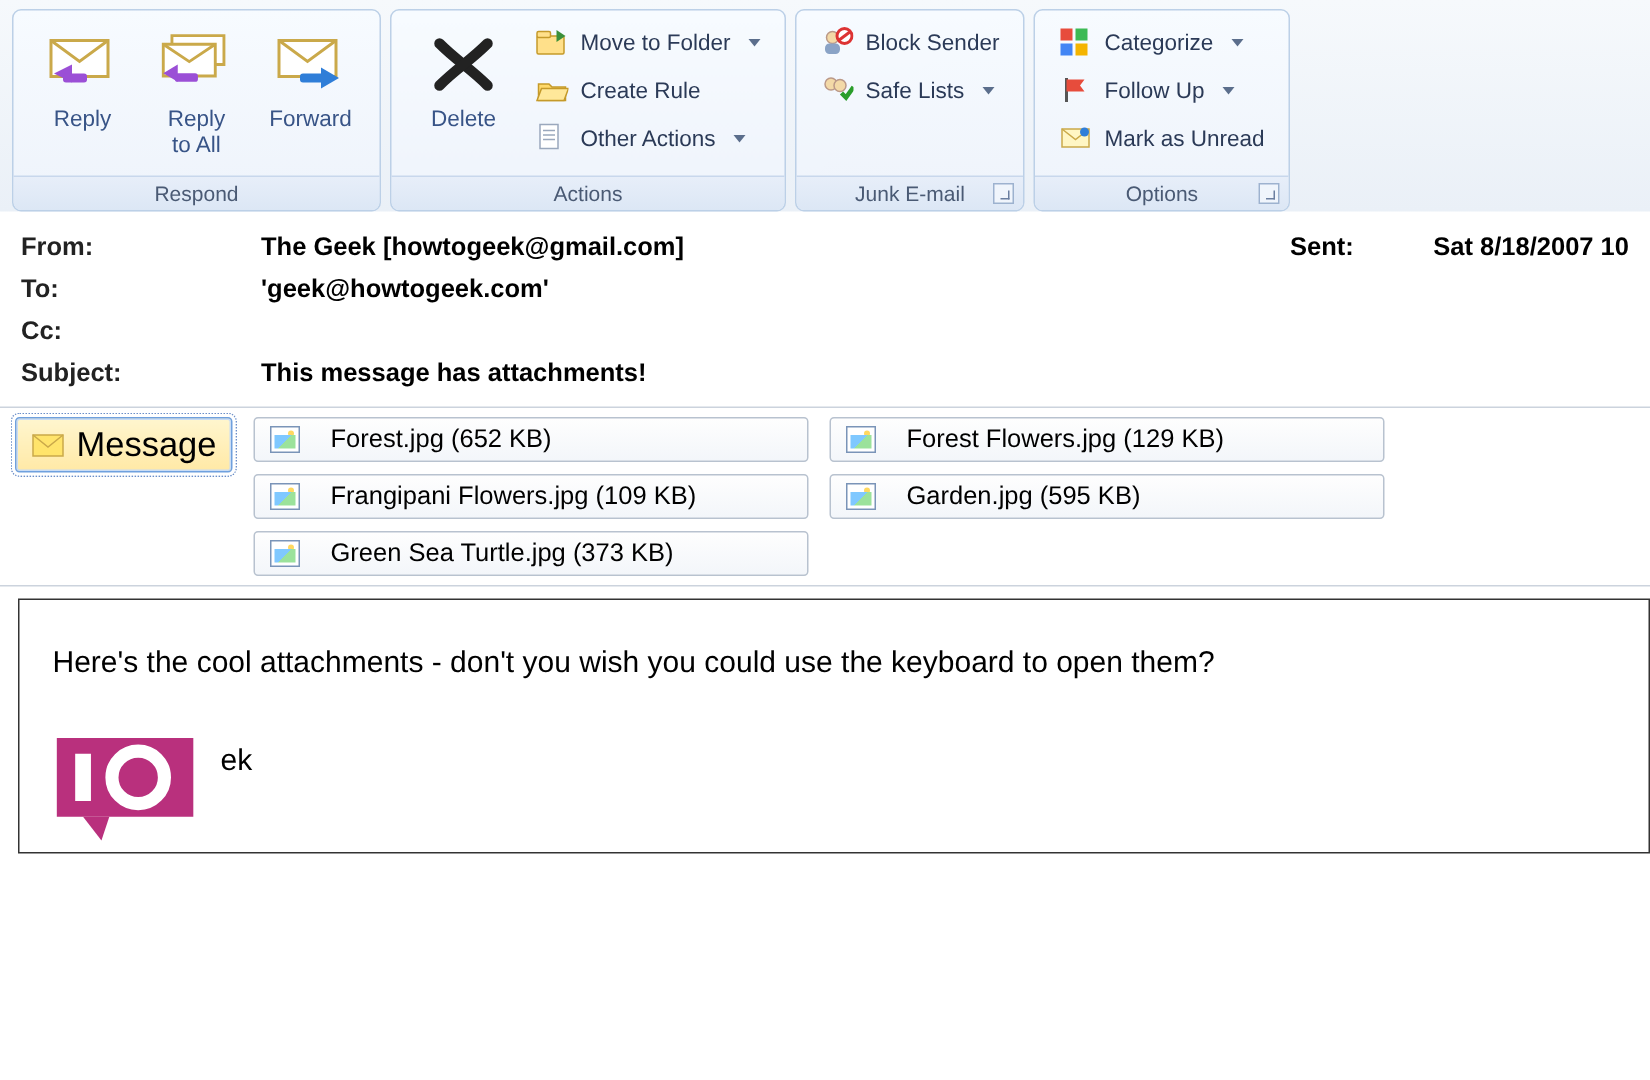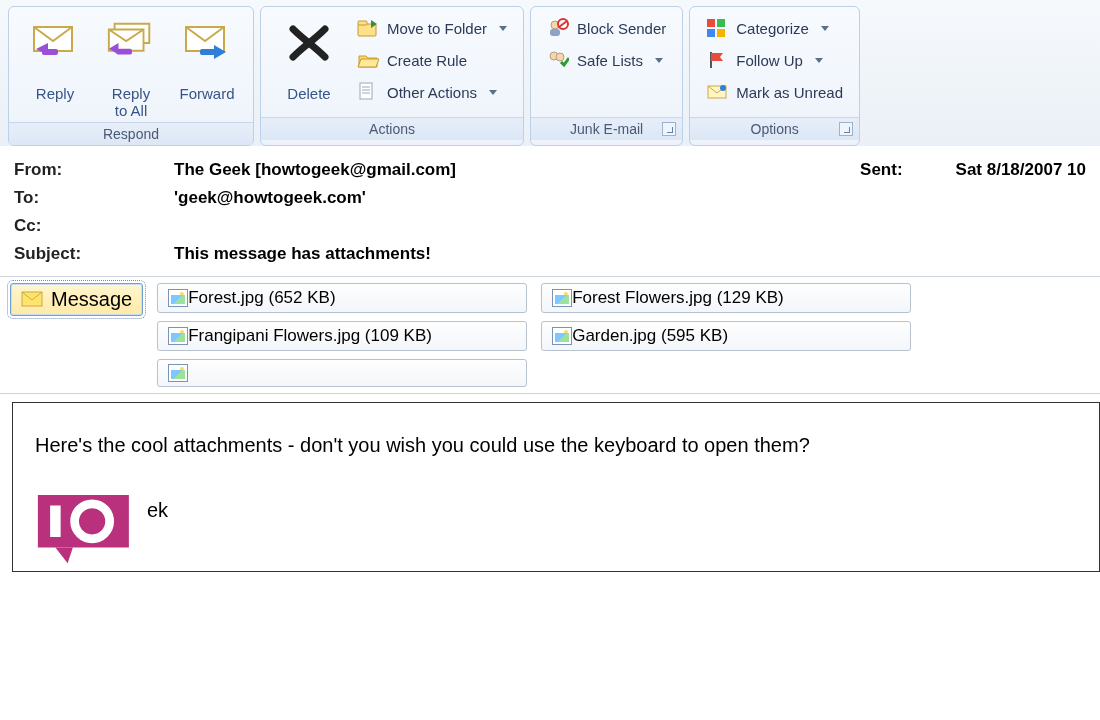--- a/index.html
+++ b/index.html
@@ -69,21 +69,20 @@
 
   .big-btn {
     display: flex;
     flex-direction: column;
     align-items: center;
     justify-content: flex-start;
     width: 76px;
     padding: 4px 2px 0 2px;
     border-radius: 4px;
     cursor: default;
-    gap: 14px;
   }
   .big-btn .icon-slot {
     width: 52px;
     height: 52px;
     display: flex;
     align-items: center;
     justify-content: center;
   }
   .big-btn .lbl {
     text-align: center;
@@ -146,36 +145,36 @@
     background: #fff;
   }
   .msg-tab {
     display: inline-flex;
     align-items: center;
     gap: 8px;
     padding: 4px 10px;
     border: 1px solid #6fa0de;
     background: linear-gradient(#fff6cf, #ffe9a6);
     border-radius: 3px;
-    font-size: 20px;
+    font-size: 23px;
     box-shadow: 0 0 0 1px #c9dcf4 inset;
     outline: 1px dotted #6b8ec8;
     outline-offset: 2px;
     align-self: flex-start;
   }
   .attach-grid {
     margin-left: 14px;
     display: grid;
     grid-template-columns: repeat(2, 370px);
     gap: 8px 14px;
   }
   .attach-item {
     display: inline-flex;
     align-items: center;
-    gap: 0;
+    gap: 20px;
     padding: 4px 10px;
     border: 1px solid #b8c2cf;
     background: linear-gradient(#fefefe, #f3f6fa);
     border-radius: 3px;
     font-size: 17px;
     white-space: nowrap;
   }
   .pic-icon {
     width: 20px; height: 18px;
     border: 1px solid #7a94b8;
@@ -447,20 +446,21 @@
     <span class="attach-item">
       <span class="pic-icon"></span>
       <span>Frangipani Flowers.jpg (109 KB)</span>
     </span>
     <span class="attach-item">
       <span class="pic-icon"></span>
       <span>Garden.jpg (595 KB)</span>
     </span>
     <span class="attach-item">
       <span class="pic-icon"></span>
+      <span>Green Sea Turtle.jpg (373 KB)</span>
     </span>
   </div>
 </div>
 
 <div class="mail-body-wrap">
   <div>Here's the cool attachments - don't you wish you could use the keyboard to open them?</div>
   <div class="sig" style="padding-left:112px">ek</div>
 
   <svg class="wm" viewBox="0 0 110 80">
     <rect x="0" y="0" width="104" height="60" fill="#b9307d"></rect>

